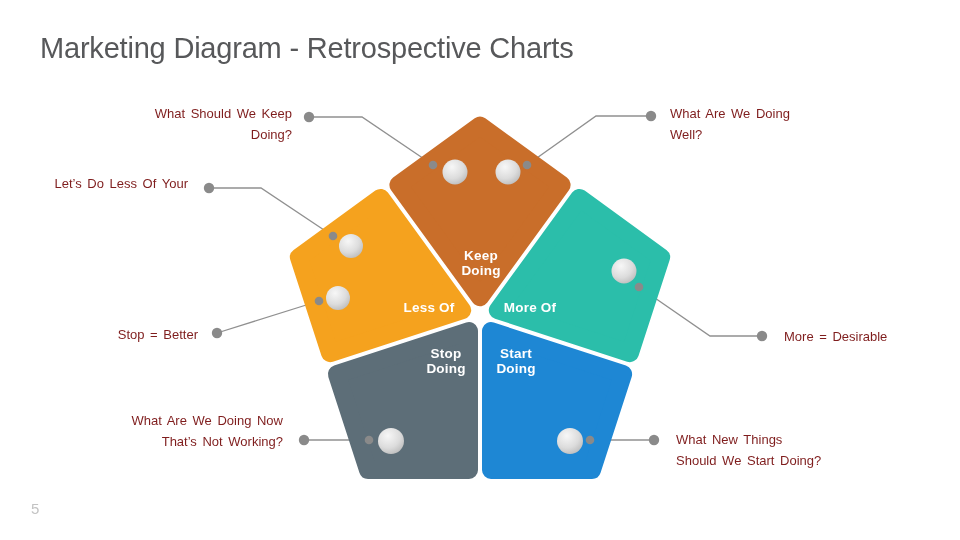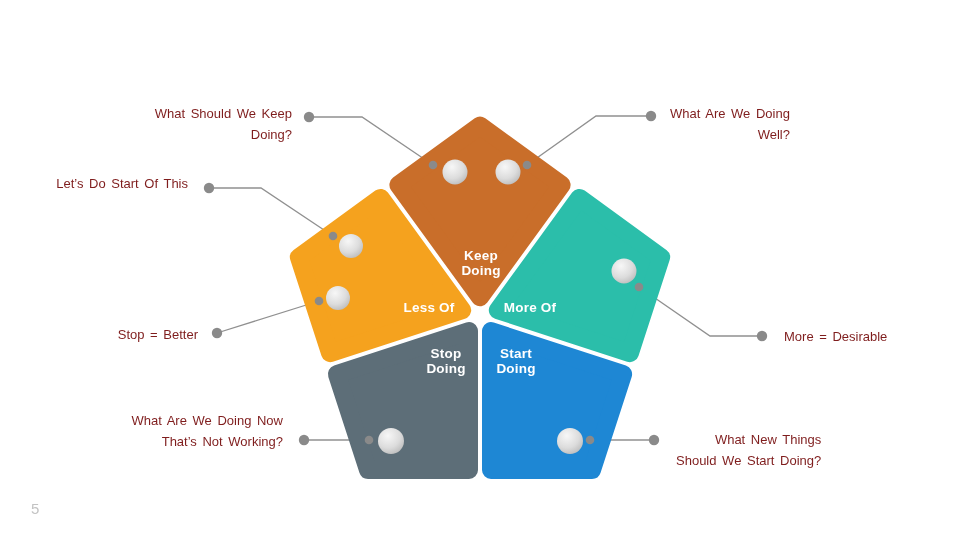--- a/index.html
+++ b/index.html
@@ -34,40 +34,41 @@
   #diagram-svg{position:absolute;left:0;top:0;}
   .annotation{
     position:absolute;
     font-size:13px;
     color:#7f1d1d;
     line-height:21px;
     white-space:pre-line;
     word-spacing:2px;
   }
   .ann-right{text-align:right;}
-  .ann-left{text-align:right;}
+  .ann-left{text-align:left;}
   .ann-keep-doing{right:668px;top:103px;}
   .ann-doing-well{left:670px;top:103px;}
   .ann-less-of-this{right:772px;top:173px;}
   .ann-less-better{right:762px;top:324px;}
   .ann-more-desirable{left:784px;top:326px;}
   .ann-not-working{right:677px;top:410px;}
   .ann-start-new{left:676px;top:429px;}
   .seg-label{
     font-family:"Liberation Sans", sans-serif;
     font-weight:700;
     font-size:13.5px;
     fill:#ffffff;
     letter-spacing:0.2px;
   }
 </style>
 </head>
 <body>
 
 <div class="slide-header">
+  <h1 class="slide-title">Marketing Diagram - Retrospective Charts</h1>
 </div>
 
 <svg id="diagram-svg" width="960" height="540" viewBox="0 0 960 540">
     <defs>
       <radialGradient id="sphereGrad" cx="0.38" cy="0.3" r="0.85">
         <stop offset="0" stop-color="#f7f7f7"></stop>
         <stop offset="0.55" stop-color="#dcdcdc"></stop>
         <stop offset="1" stop-color="#b2b2b2"></stop>
       </radialGradient>
     </defs>
@@ -108,21 +109,21 @@
     <text x="429" y="311.5" text-anchor="middle" class="seg-label"><tspan x="429" y="311.5">Less Of</tspan></text>
     <text x="530" y="311.5" text-anchor="middle" class="seg-label"><tspan x="530" y="311.5">More Of</tspan></text>
     <text x="446" y="357.5" text-anchor="middle" class="seg-label"><tspan x="446" y="357.5">Stop</tspan><tspan x="446" y="373">Doing</tspan></text>
     <text x="516" y="357.5" text-anchor="middle" class="seg-label"><tspan x="516" y="357.5">Start</tspan><tspan x="516" y="373">Doing</tspan></text>
   </svg>
 
 <div class="annotation ann-right ann-keep-doing">What Should We Keep
 Doing?</div>
 <div class="annotation ann-left ann-doing-well">What Are We Doing
 Well?</div>
-<div class="annotation ann-right ann-less-of-this">Let’s Do Start Of This</div>
+<div class="annotation ann-right ann-less-of-this">Let’s Do Less Of Your</div>
 <div class="annotation ann-right ann-less-better">Stop = Better</div>
 <div class="annotation ann-left ann-more-desirable">More = Desirable</div>
 <div class="annotation ann-right ann-not-working">What Are We Doing Now
 That’s Not Working?</div>
 <div class="annotation ann-left ann-start-new">What New Things
 Should We Start Doing?</div>
 
 <div class="page-number">5</div>
 
 </body></html>

